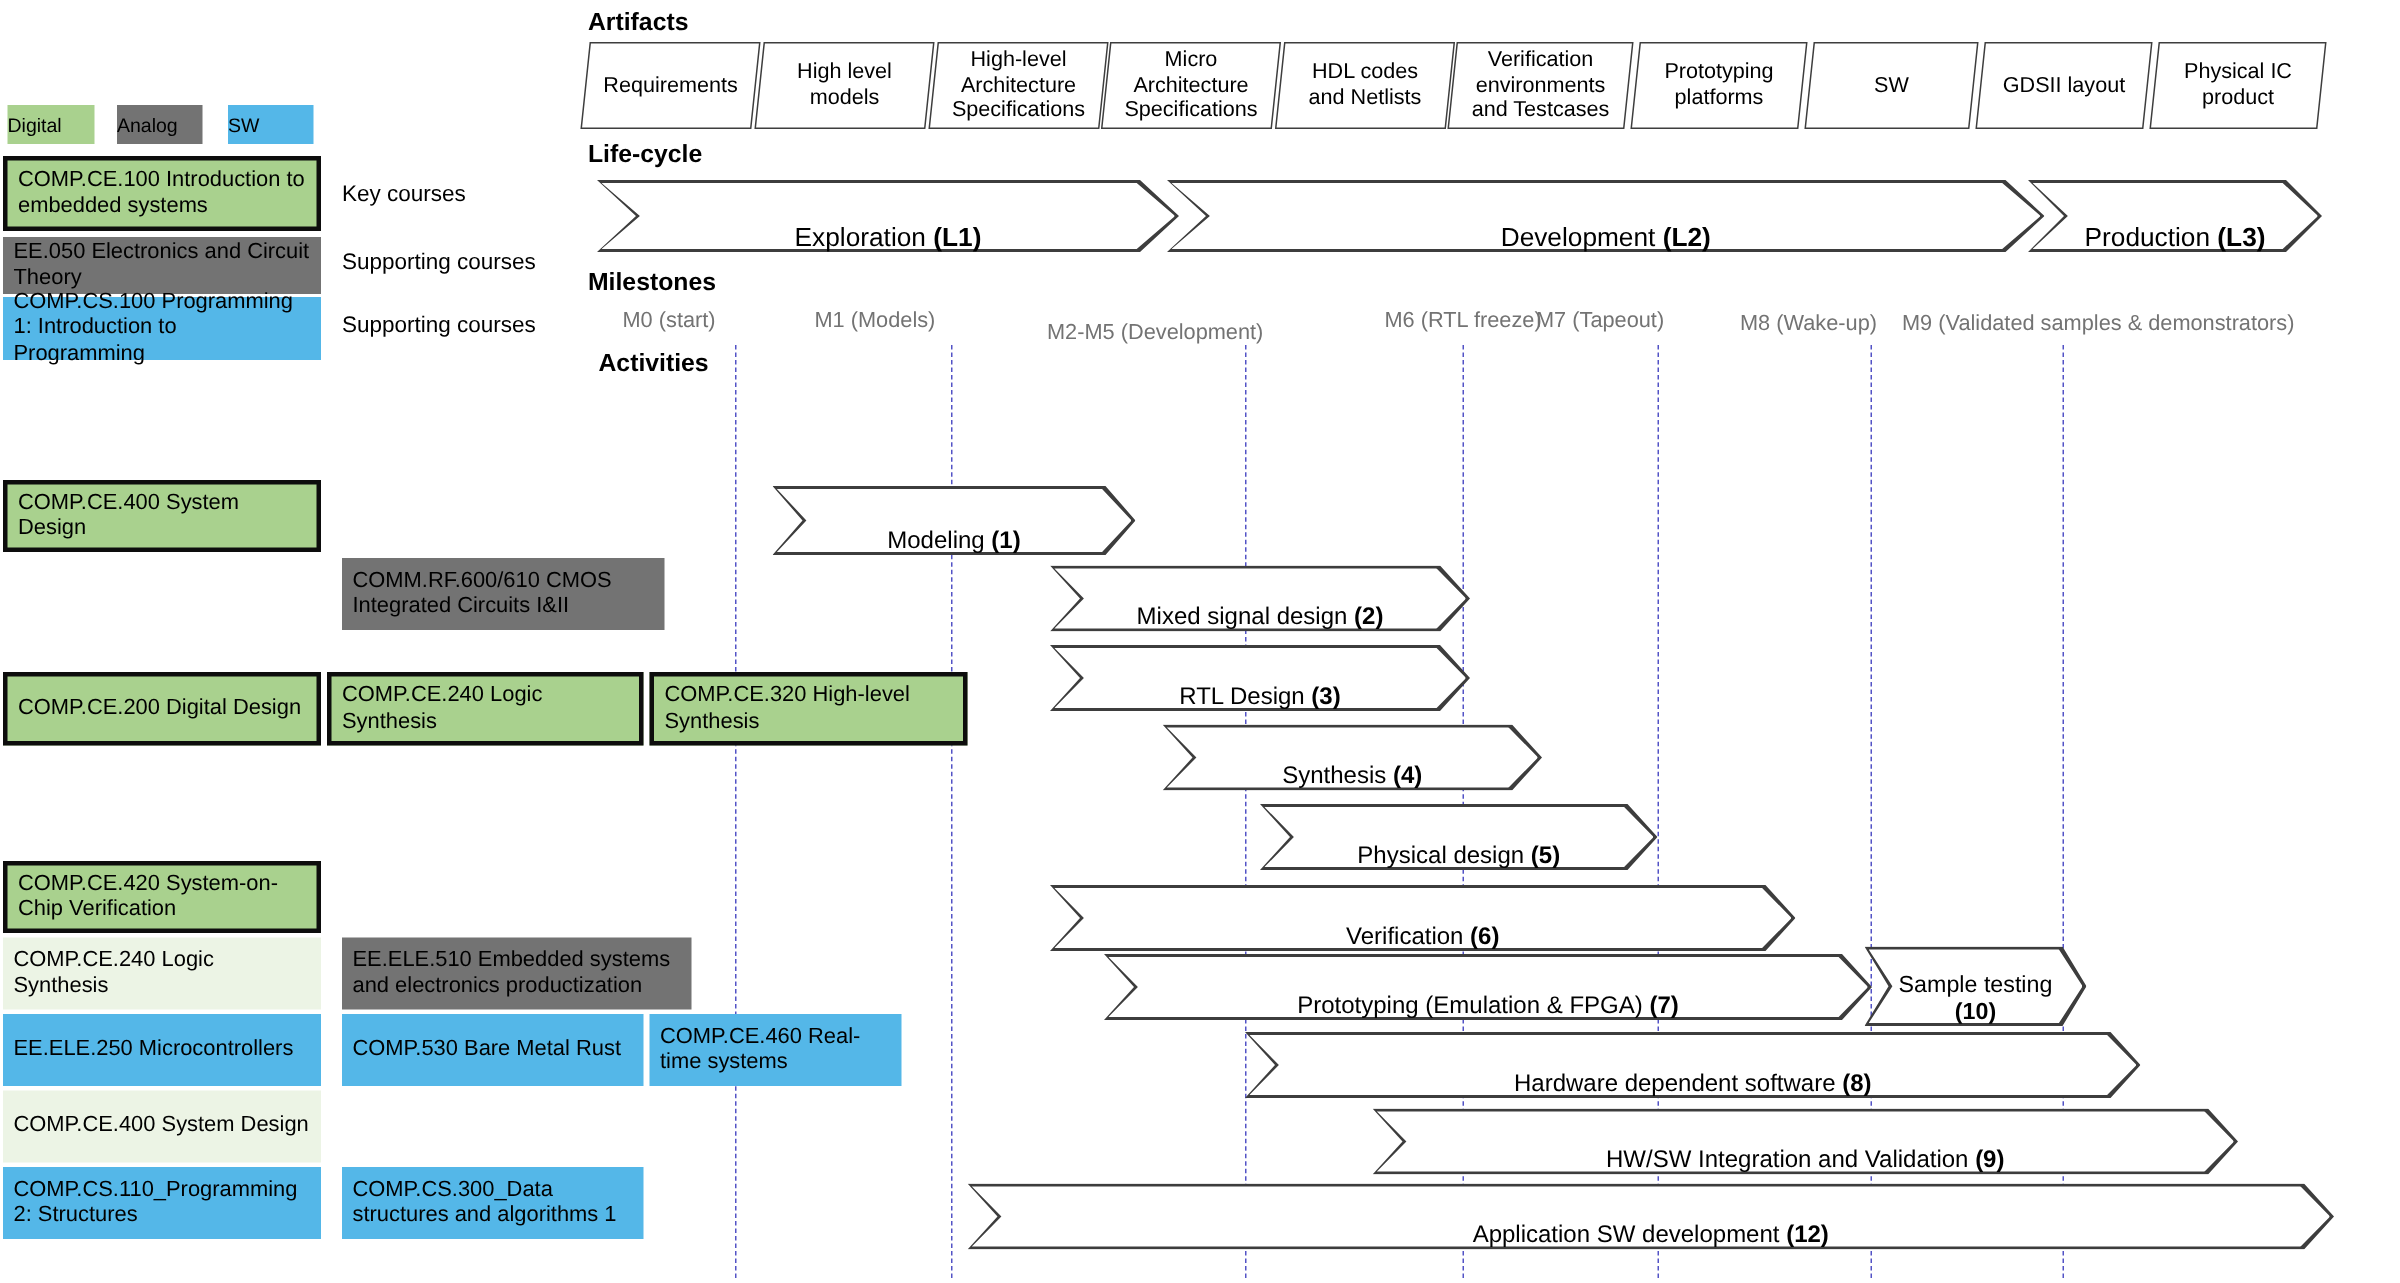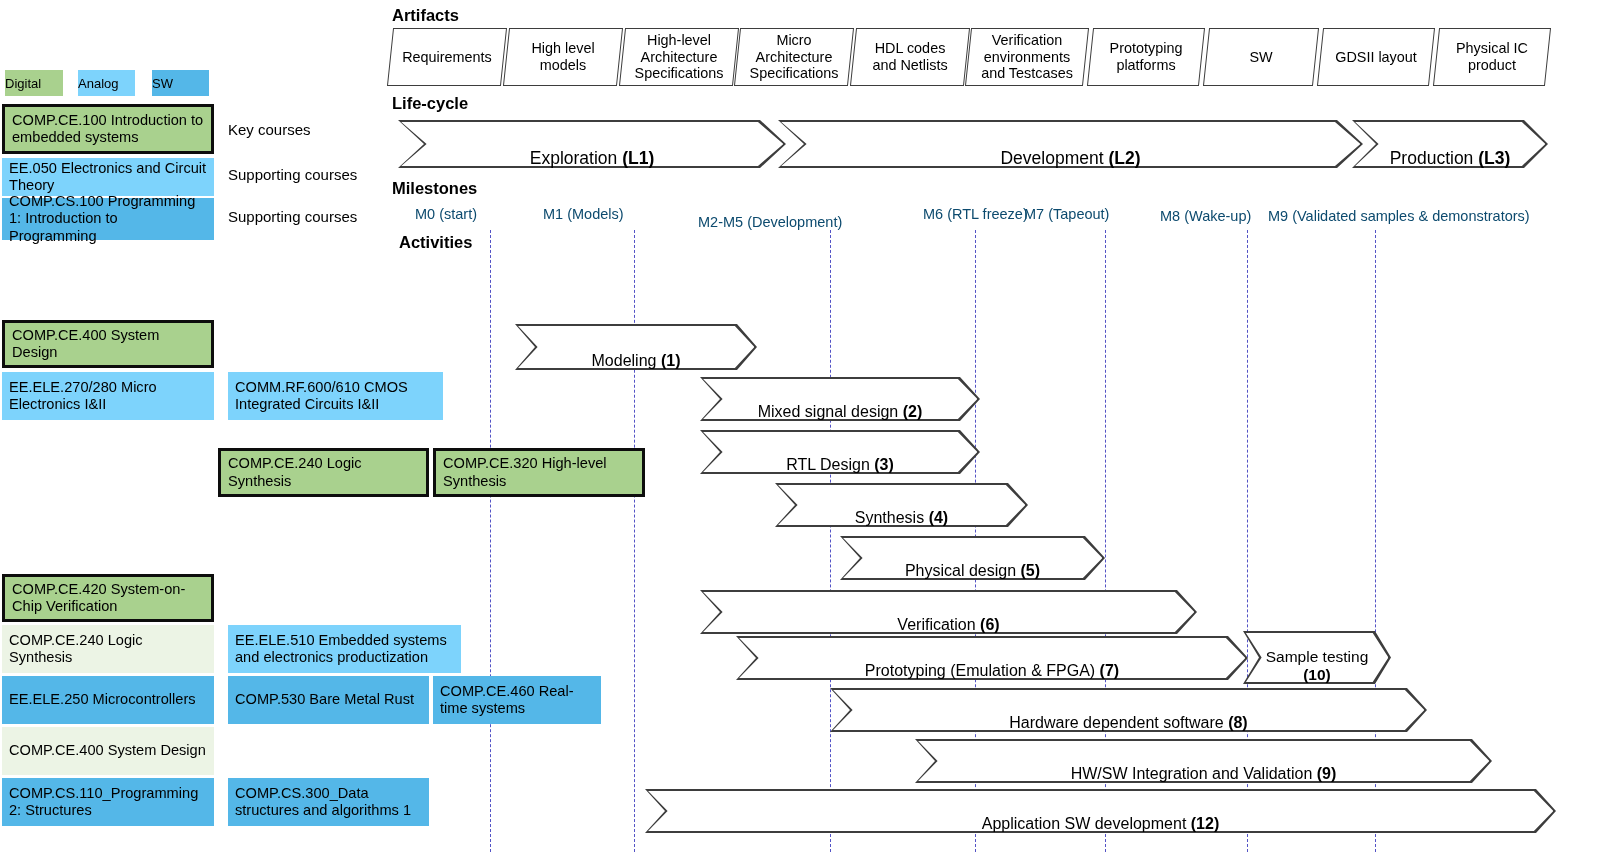--- a/index.html
+++ b/index.html
@@ -5,33 +5,33 @@
   * { box-sizing: border-box; margin: 0; padding: 0; }
   html,body { background:#fff; font-family:"Liberation Sans", sans-serif; color:#000; }
   #canvas { position:relative; width:1600px; height:855px; background:#fff; overflow:hidden; }
 
   .sec { position:absolute; font-weight:bold; font-size:16.5px; z-index:2; }
 
   .legend { position:absolute; height:26px; display:flex; align-items:center; justify-content:flex-start;
             font-size:13px; z-index:2; }
 
   .digital { background:#a9d18e; }
-  .analog  { background:#7dd3fc; }
+  .analog  { background:#737373; }
   .sw      { background:#54b7e8; }
   .pale    { background:#ecf4e5; }
   .key     { border:3px solid #0d0d0d; }
 
   .course { position:absolute; display:flex; align-items:center; padding:2px 7px;
             font-size:14.6px; line-height:1.18; z-index:2; }
 
   .sidelabel { position:absolute; font-size:15px; z-index:2; }
 
   .mline { position:absolute; width:0; border-left:1.6px dashed #5353c6; z-index:0; }
 
-  .milestone { position:absolute; font-size:14.5px; color:#0c4a6e; white-space:nowrap; z-index:2; }
+  .milestone { position:absolute; font-size:14.5px; color:#737373; white-space:nowrap; z-index:2; }
 
   
   .arrow { position:absolute; display:flex; align-items:flex-end; justify-content:center;
            text-align:center; font-size:16px; line-height:1.15; --n:20px; z-index:1; padding:0 26px; }
   .arrow::before { content:""; position:absolute; inset:0; background:#3d3d3d; z-index:0;
     clip-path:polygon(0 0, calc(100% - var(--n)) 0, 100% 50%, calc(100% - var(--n)) 100%, 0 100%, var(--n) 50%); }
   .arrow::after  { content:""; position:absolute; inset:1.6px 2.6px; background:#fff; z-index:1;
     clip-path:polygon(0 0, calc(100% - var(--n)) 0, 100% 50%, calc(100% - var(--n)) 100%, 0 100%, var(--n) 50%); }
   .arrow .albl { position:relative; z-index:2; }
   .arrow.big { font-size:17.5px; --n:26px; }
@@ -136,23 +136,23 @@
 
   <div class="sidelabel" style="left:228px;top:121px">Key courses</div>
   <div class="sidelabel" style="left:228px;top:166px">Supporting courses</div>
   <div class="sidelabel" style="left:228px;top:208px">Supporting courses</div>
 
   <div class="course digital key" style="left:2px;top:104px;width:212px;height:50px">COMP.CE.100 Introduction to embedded systems</div>
   <div class="course analog" style="left:2px;top:158px;width:212px;height:38px">EE.050 Electronics and Circuit Theory</div>
   <div class="course sw" style="left:2px;top:198px;width:212px;height:42px">COMP.CS.100 Programming 1: Introduction to Programming</div>
 
   <div class="course digital key" style="left:2px;top:320px;width:212px;height:48px">COMP.CE.400 System Design</div>
-  <div class="course analog" style="left:2px;top:372px;width:212px;height:48px">EE.ELE.270/280 Micro Electronics I&amp;II</div>
   <div class="course analog" style="left:228px;top:372px;width:215px;height:48px">COMM.RF.600/610 CMOS Integrated Circuits I&amp;II</div>
 
+  <div class="course digital key" style="left:2px;top:448px;width:212px;height:49px">COMP.CE.200 Digital Design</div>
   <div class="course digital key" style="left:218px;top:448px;width:211px;height:49px">COMP.CE.240 Logic Synthesis</div>
   <div class="course digital key" style="left:433px;top:448px;width:212px;height:49px">COMP.CE.320 High-level Synthesis</div>
 
   <div class="course digital key" style="left:2px;top:574px;width:212px;height:48px">COMP.CE.420 System-on-Chip Verification</div>
 
   <div class="course pale" style="left:2px;top:625px;width:212px;height:48px">COMP.CE.240 Logic Synthesis</div>
   <div class="course analog" style="left:228px;top:625px;width:233px;height:48px">EE.ELE.510 Embedded systems and electronics productization</div>
 
   <div class="course sw" style="left:2px;top:676px;width:212px;height:48px">EE.ELE.250 Microcontrollers</div>
   <div class="course sw" style="left:228px;top:676px;width:201px;height:48px">COMP.530 Bare Metal Rust</div>

